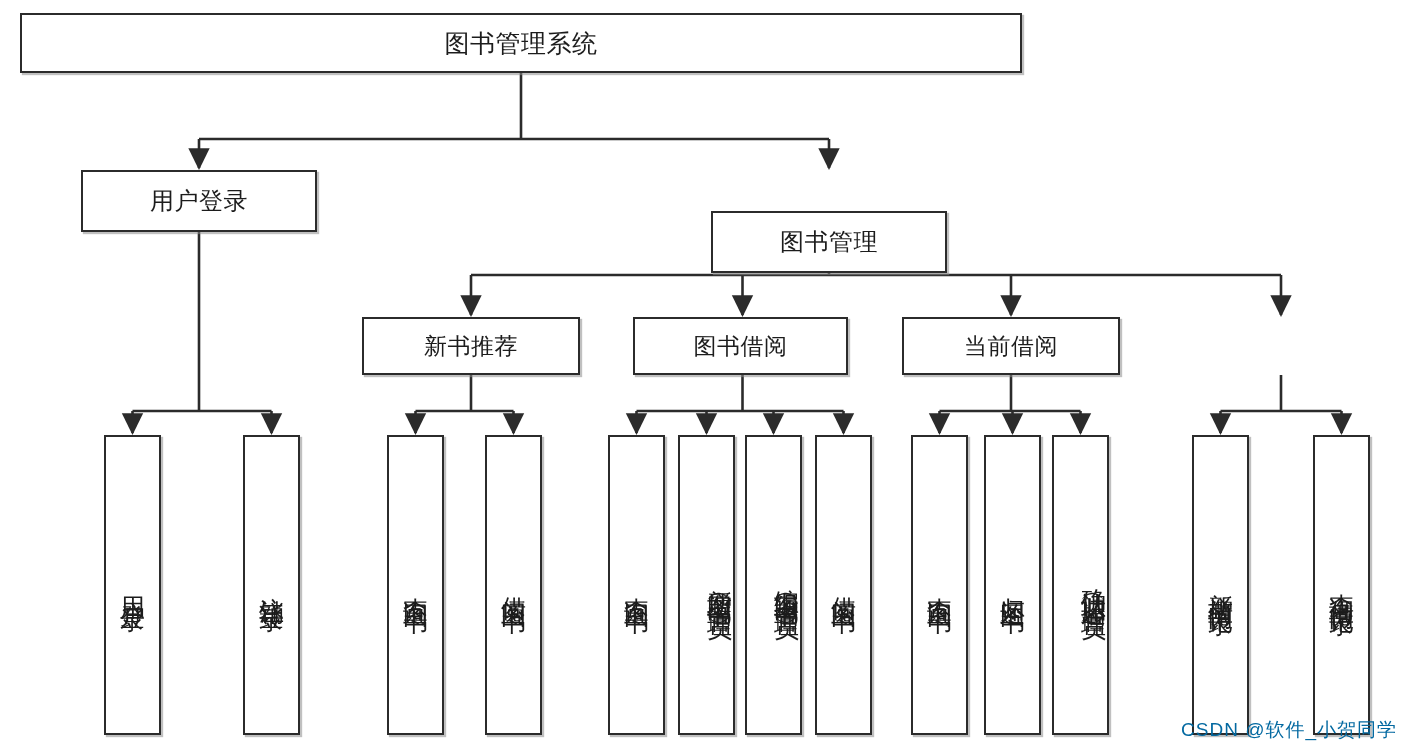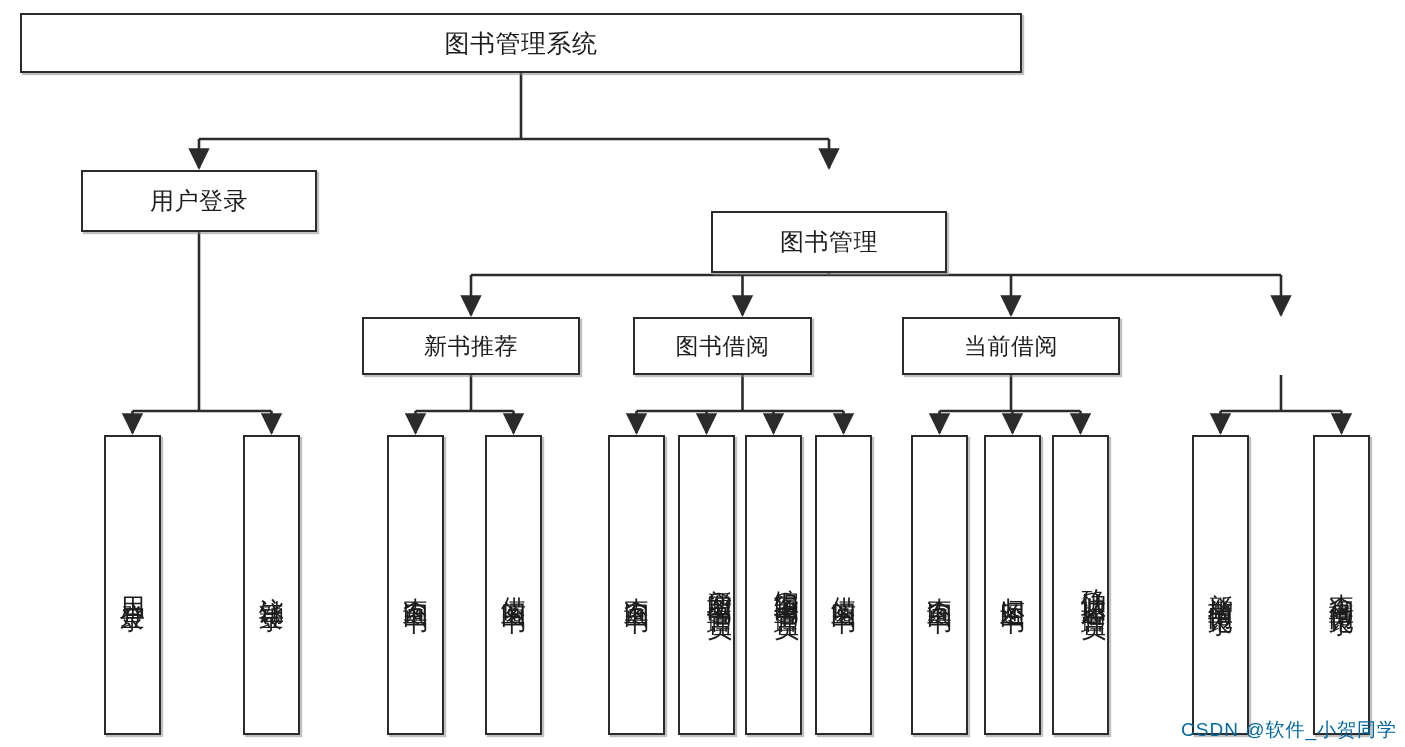--- a/index.html
+++ b/index.html
@@ -142,21 +142,21 @@
   <div class="node-box level-1" style="left: 81px; top: 170px; width: 236px; height: 62px;">
     <span class="node-label">用户登录</span>
   </div>
   <div class="node-box level-1" style="left: 711px; top: 170px; width: 236px; height: 62px; margin-top: 41px;">
     <span class="node-label">图书管理</span>
   </div>
 
   <div class="node-box level-2" style="left: 362px; top: 317px; width: 218px; height: 58px;">
     <span class="node-label">新书推荐</span>
   </div>
-  <div class="node-box level-2" style="left: 633px; top: 317px; width: 179px; height: 58px;">
+  <div class="node-box level-2" style="left: 633px; top: 317px; width: 215px; height: 58px;">
     <span class="node-label">图书借阅</span>
   </div>
   <div class="node-box level-2" style="left: 902px; top: 317px; width: 218px; height: 58px; padding-left: 43px;">
     <span class="node-label">当前借阅</span>
   </div>
 
   <div id="leaf-layer">
       <div class="leaf-box" style="left: 104px; top: 435px; width: 57px; height: 300px;">
         <span class="leaf-label">用户登录</span>
       </div>

